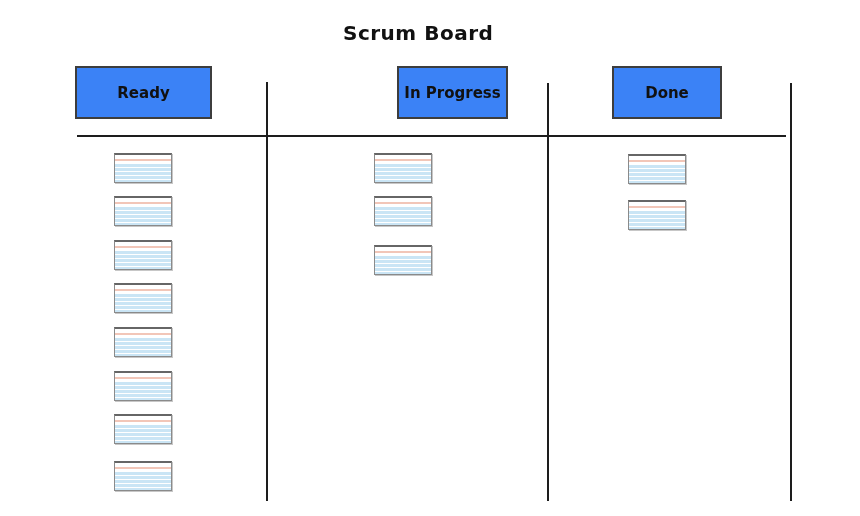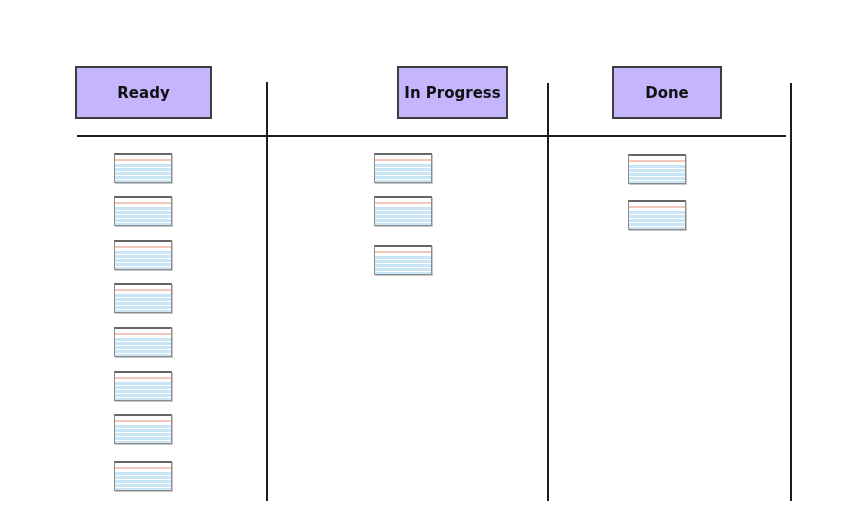--- a/index.html
+++ b/index.html
@@ -29,21 +29,21 @@
     font-size: 20px;
     font-weight: bold;
     letter-spacing: 0.5px;
     white-space: nowrap;
   }
   .header-box {
     position: absolute;
     top: 66px;
     height: 53px;
     border: 2px solid var(--header-border);
-    background: #c4b5fd;
+    background: #3b82f6;
     display: flex;
     align-items: center;
     justify-content: center;
   }
   .header-box span {
     font-size: 15px;
     font-weight: bold;
     white-space: nowrap;
   }
   .hb-ready { left: 75px;  width: 137px; }
@@ -85,20 +85,21 @@
         #ffffff 0px, #ffffff 1px,
         var(--stripe-blue) 1px, var(--stripe-blue) 4px);
     cursor: pointer;
   }
 </style>
 </head>
 <body>
 
 <div class="board">
 
+  <h1 class="title">Scrum Board</h1>
 
   <div class="header-box hb-ready">
     <span>Ready</span>
   </div>
   <div class="header-box hb-inprogress">
     <span>In Progress</span>
   </div>
   <div class="header-box hb-done">
     <span>Done</span>
   </div>

